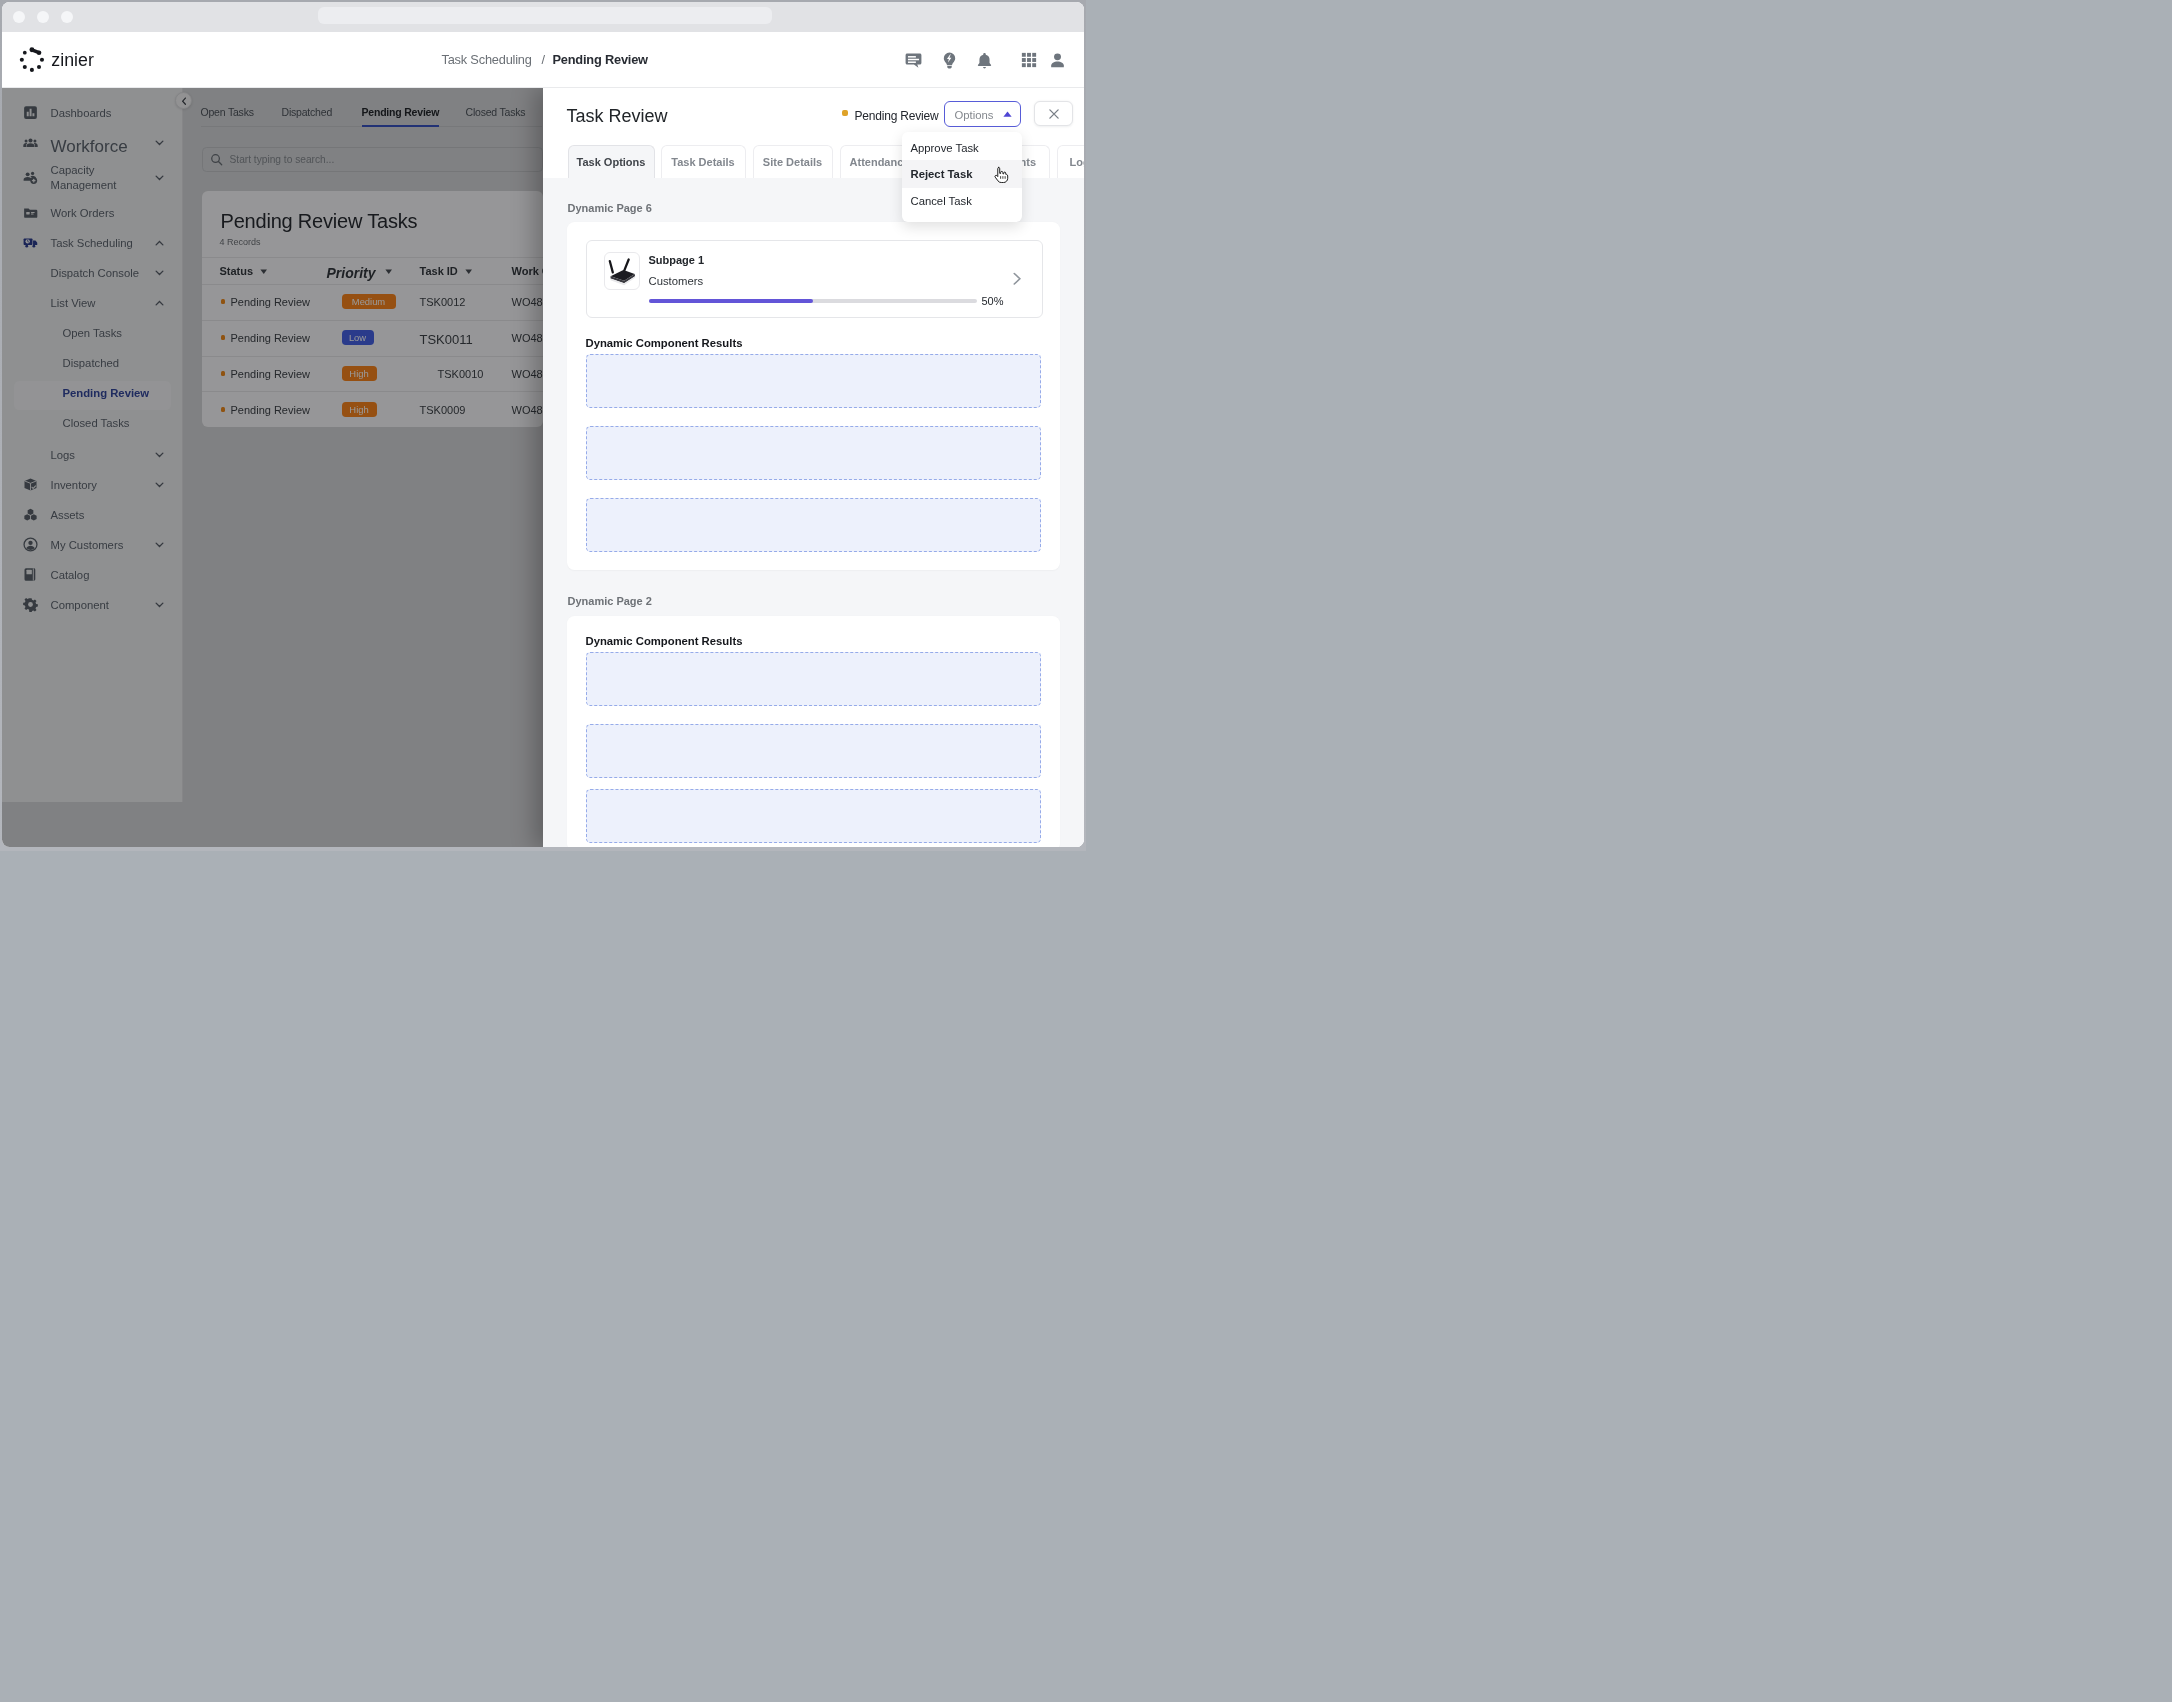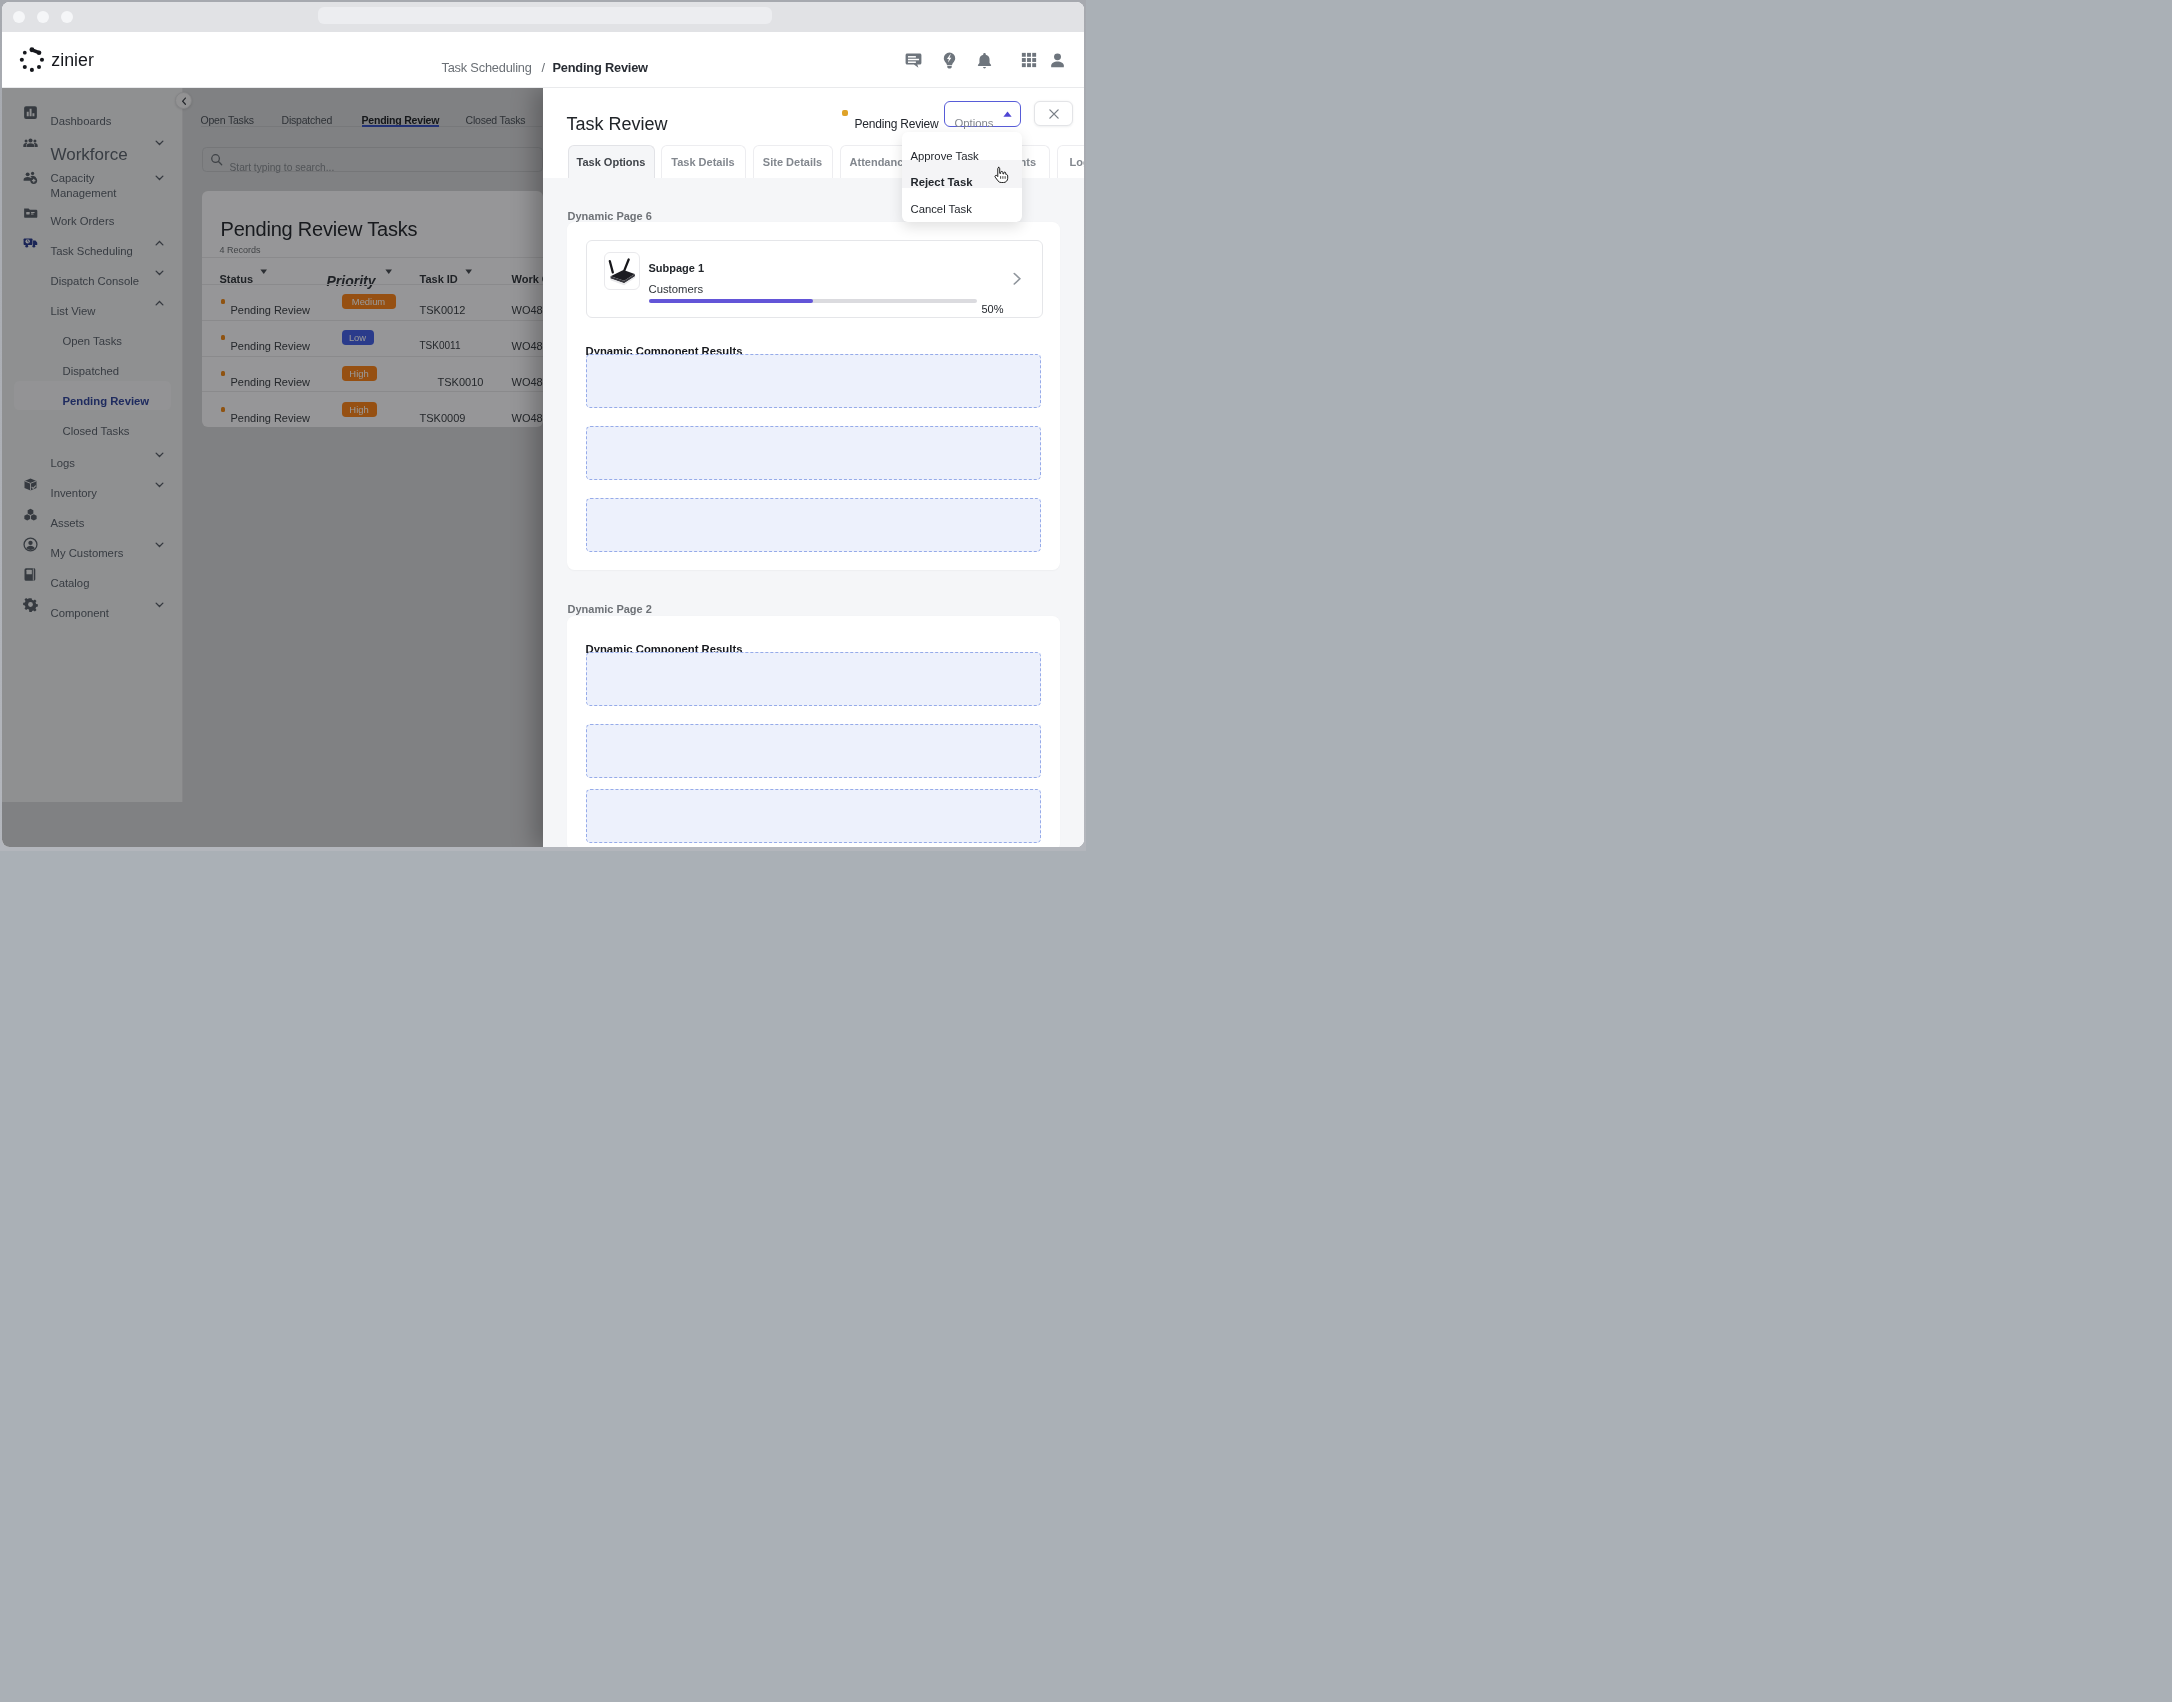--- a/index.html
+++ b/index.html
@@ -1,16 +1,16 @@
 <!DOCTYPE html>
 <html style="font-size:12px"><head><meta charset="utf-8">
 <style>
 *{margin:0;padding:0;box-sizing:border-box;}
 html,body{width:1086px;height:851px;background:#aab0b6;font-family:"Liberation Sans",sans-serif;overflow:hidden;}
-.t{position:absolute;white-space:nowrap;line-height:1;margin-top:8px;}
+.t{position:absolute;white-space:nowrap;line-height:1;}
 .abs{position:absolute;}
 </style></head><body>
 <div class="abs" style="left:0;top:0;width:1086px;height:851px;background:linear-gradient(#a6a9af,#b3b6bc);"></div>
 <div id="win" class="abs" style="left:1.5px;top:1.9px;width:1082px;height:845px;border-radius:7.5px;overflow:hidden;background:#fff;">
 
 <div class="abs" style="left:0;top:0;width:1082px;height:30px;background:#e1e2e5;"></div>
 <div class="abs" style="left:11px;top:9px;width:12.4px;height:12.4px;border-radius:50%;background:#f5f6f8;"></div>
 <div class="abs" style="left:35px;top:9px;width:12.4px;height:12.4px;border-radius:50%;background:#f5f6f8;"></div>
 <div class="abs" style="left:59px;top:9px;width:12.4px;height:12.4px;border-radius:50%;background:#f5f6f8;"></div>
 <div class="abs" style="left:316px;top:4.7px;width:454px;height:17.7px;border-radius:6px;background:#ecedf0;"></div>
@@ -226,21 +226,21 @@
 <div class="abs" style="left:200px;top:354px;width:341px;height:0.8px;background:#e6e7e9;"></div>
 <div class="abs" style="left:200px;top:389px;width:341px;height:0.8px;background:#e6e7e9;"></div>
 <div class="abs" style="left:219px;top:297px;width:4.9px;height:4.9px;border-radius:1.5px;background:#ef8a1d;"></div>
 <div class="t" style="position:absolute;left:229px;top:295px;font-size:11px;color:#3e434a;font-weight:400;">Pending Review</div>
 <div class="abs" style="left:340px;top:292px;width:54px;height:15px;border-radius:3.8px;background:#fa861e;color:#fff;font-size:9.4px;line-height:15px;text-align:center;">Medium</div>
 <div class="t" style="position:absolute;left:418px;top:295px;font-size:11px;color:#3e434a;font-weight:400;">TSK0012</div>
 <div class="t" style="position:absolute;left:510px;top:295px;font-size:11px;color:#3e434a;font-weight:400;">WO4815</div>
 <div class="abs" style="left:219px;top:333px;width:4.9px;height:4.9px;border-radius:1.5px;background:#ef8a1d;"></div>
 <div class="t" style="position:absolute;left:229px;top:331px;font-size:11px;color:#3e434a;font-weight:400;">Pending Review</div>
 <div class="abs" style="left:340px;top:328px;width:32px;height:15px;border-radius:3.8px;background:#4763e8;color:#fff;font-size:9.4px;line-height:15px;text-align:center;">Low</div>
-<div class="t" style="position:absolute;left:418px;top:331px;font-size:10px;color:#3e434a;font-weight:400;">TSK0011</div>
+<div class="t" style="position:absolute;left:418px;top:331px;font-size:13px;color:#3e434a;font-weight:400;">TSK0011</div>
 <div class="t" style="position:absolute;left:510px;top:331px;font-size:11px;color:#3e434a;font-weight:400;">WO4815</div>
 <div class="abs" style="left:219px;top:369px;width:4.9px;height:4.9px;border-radius:1.5px;background:#ef8a1d;"></div>
 <div class="t" style="position:absolute;left:229px;top:367px;font-size:11px;color:#3e434a;font-weight:400;">Pending Review</div>
 <div class="abs" style="left:340px;top:364px;width:35px;height:15px;border-radius:3.8px;background:#fa861e;color:#fff;font-size:9.4px;line-height:15px;text-align:center;">High</div>
 <div class="t" style="position:absolute;left:436px;top:367px;font-size:11px;color:#3e434a;font-weight:400;">TSK0010</div>
 <div class="t" style="position:absolute;left:510px;top:367px;font-size:11px;color:#3e434a;font-weight:400;">WO4815</div>
 <div class="abs" style="left:219px;top:405px;width:4.9px;height:4.9px;border-radius:1.5px;background:#ef8a1d;"></div>
 <div class="t" style="position:absolute;left:229px;top:403px;font-size:11px;color:#3e434a;font-weight:400;">Pending Review</div>
 <div class="abs" style="left:340px;top:400px;width:35px;height:15px;border-radius:3.8px;background:#fa861e;color:#fff;font-size:9.4px;line-height:15px;text-align:center;">High</div>
 <div class="t" style="position:absolute;left:418px;top:403px;font-size:11px;color:#3e434a;font-weight:400;">TSK0009</div>

